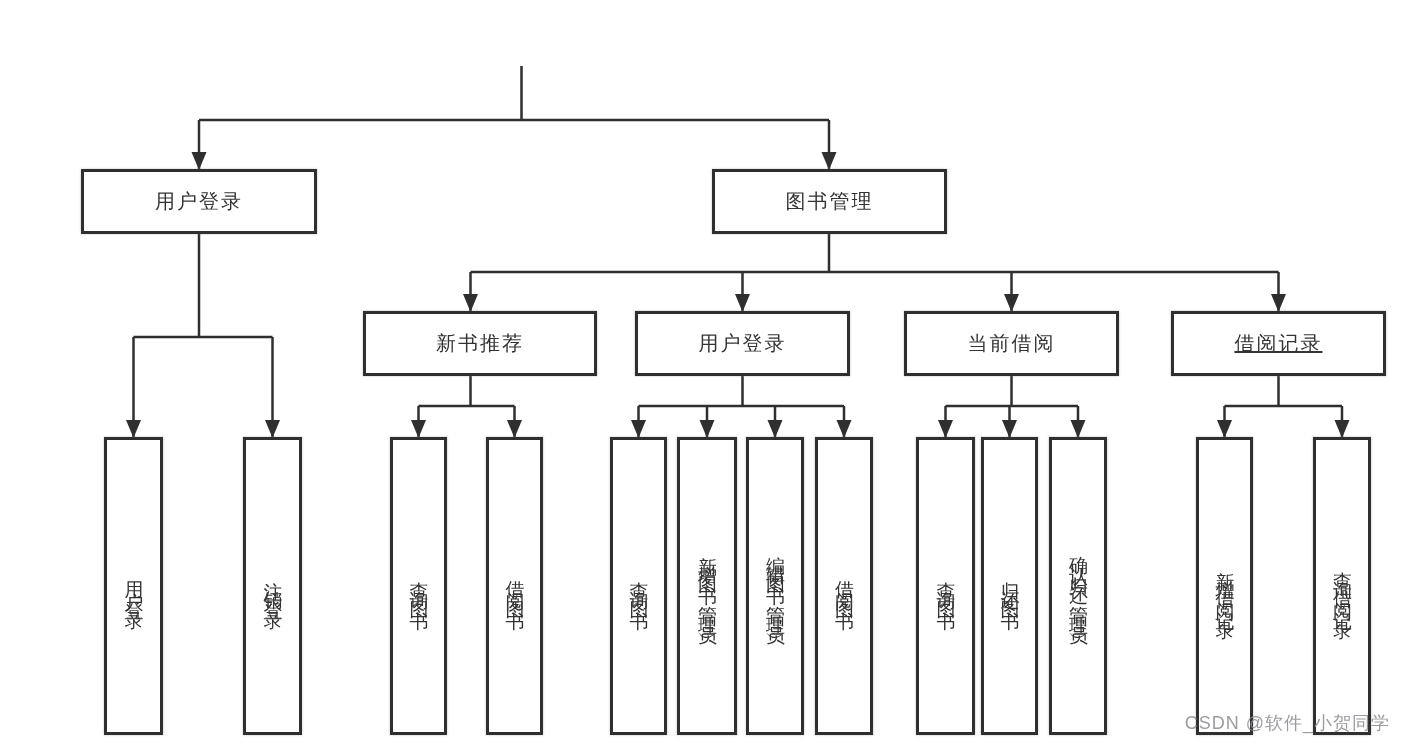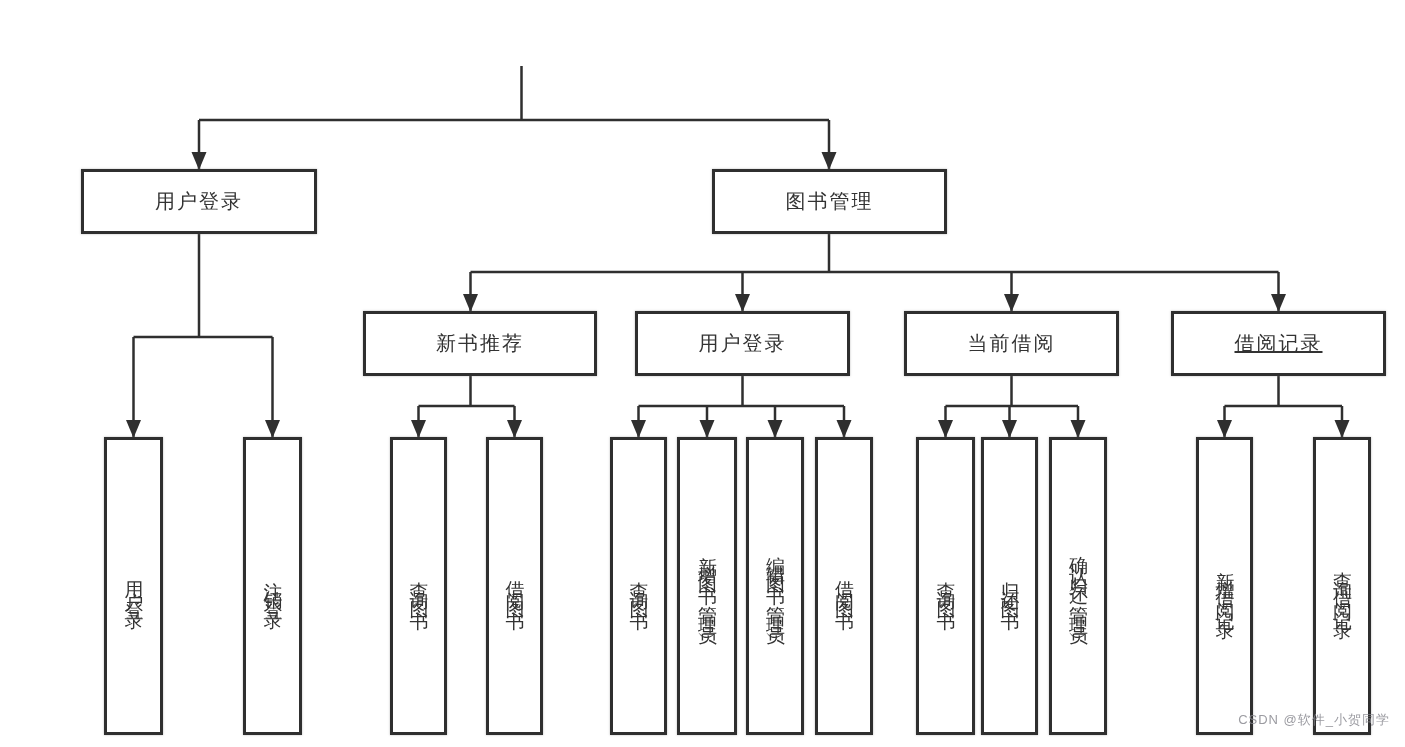--- a/index.html
+++ b/index.html
@@ -61,21 +61,21 @@
   .l-d1 { left: 916px;  width: 59px; }
   .l-d2 { left: 981px;  width: 57px; }
   .l-d3 { left: 1049px; width: 58px; }
   .l-e1 { left: 1196px; width: 57px; }
   .l-e2 { left: 1313px; width: 58px; }
   .watermark {
     position: absolute;
     right: 15px;
     top: 711px;
     z-index: 10;
-    font-size: 13px;
+    font-size: 18px;
     letter-spacing: 1px;
     color: rgba(138,138,144,0.85);
     white-space: nowrap;
   }
 </style>
 </head>
 <body>
 
 <div class="canvas">
 

